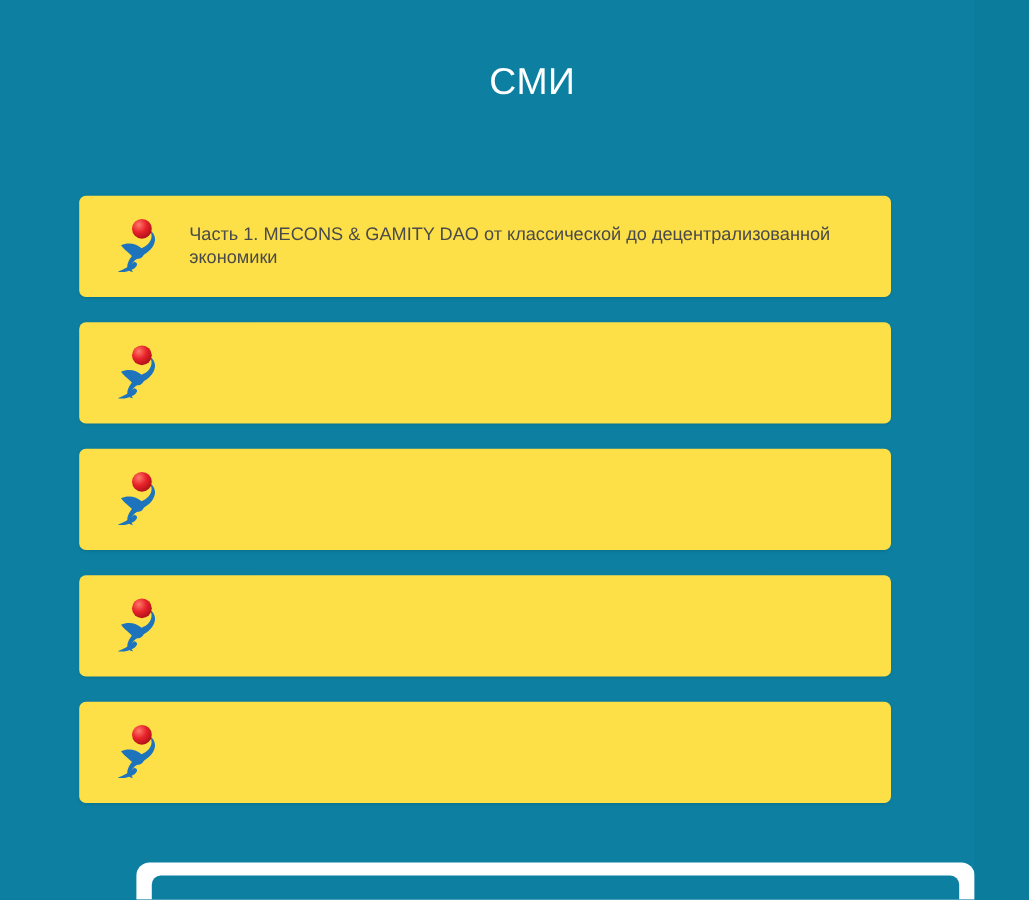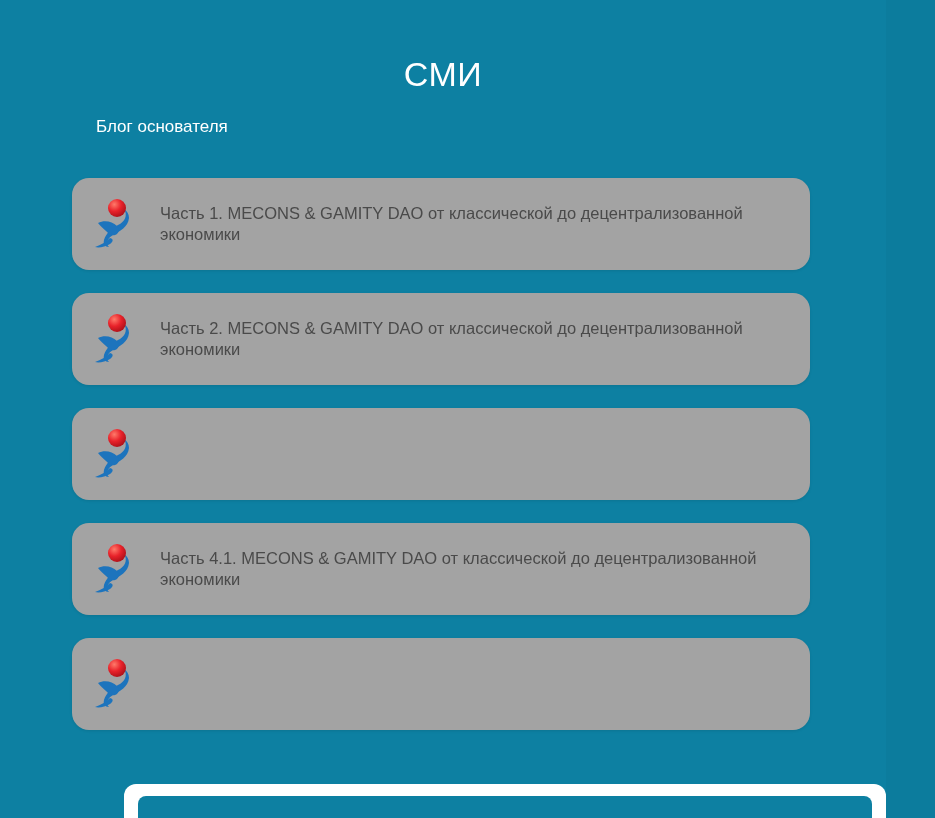--- a/index.html
+++ b/index.html
@@ -41,47 +41,48 @@
     position: absolute;
     left: 0;
     top: 54px;
     width: 886px;
     text-align: center;
     color: #ffffff;
     font-size: 34px;
     font-weight: 400;
     letter-spacing: 0.5px;
     line-height: 40px;
+    padding-left: 41px;
   }
   .section-label {
     position: absolute;
     left: 96px;
     top: 114px;
     color: #ffffff;
     font-size: 17px;
     font-weight: 400;
     line-height: 26px;
   }
   .cards {
     position: absolute;
     left: 72px;
     top: 178px;
     width: 738px;
   }
   .card {
     position: relative;
     display: flex;
     align-items: center;
-    background: #a3a3a3;
-    border-radius: 17px;
+    background: #fde047;
+    border-radius: 6px;
     height: 92px;
     margin-bottom: 23px;
     box-shadow: 0 1px 3px rgba(0,0,0,0.10);
     box-sizing: border-box;
-    padding: 0 18px 0 12px;
+    padding: 0 18px 0 24px;
     cursor: pointer;
   }
   .card-logo {
     flex: 0 0 auto;
     width: 62px;
     height: 62px;
     margin-right: 14px;
     position: relative;
   }
   .card-text {
@@ -112,21 +113,20 @@
 </style>
 </head>
 <body>
 
 <div class="page">
 
   <div class="content-col">
 
     <div class="page-title">СМИ</div>
 
-    <div class="section-label">Блог основателя</div>
 
     <div class="cards">
 
       <div class="card">
         <span class="card-logo">
           <svg width="62" height="62" viewBox="0 0 62 62" xmlns="http://www.w3.org/2000/svg">
             <defs>
               <radialGradient id="rg1" cx="35%" cy="30%" r="70%">
                 <stop offset="0%" stop-color="#ff7a6a"></stop>
                 <stop offset="55%" stop-color="#e8222a"></stop>
@@ -151,21 +151,20 @@
                 <stop offset="55%" stop-color="#e8222a"></stop>
                 <stop offset="100%" stop-color="#b3131a"></stop>
               </radialGradient>
             </defs>
             <path d="M40 16 C44 22 41 29 34 32 C28 35 22 40 20 47 C19 51 21 54 25 54 C21 50 24 45 29 42 C36 38 44 34 45 25 C45 21 43 18 40 16 Z" fill="#1d74bd"></path>
             <path d="M14 30 C20 27 28 28 33 33 C36 36 35 41 31 42 C28 43 25 41 22 38 C19 35 16 33 14 30 Z" fill="#1d74bd"></path>
             <path d="M26 45 C22 49 17 52 11 54 C15 55 21 54 26 51 C29 49 30 46 26 45 Z" fill="#1d74bd"></path>
             <circle cx="33" cy="15" r="9" fill="url(#rg2)"></circle>
           </svg>
         </span>
-        <span class="card-text">Часть 2. MECONS &amp; GAMITY DAO от классической до децентрализованной экономики</span>
       </div>
 
       <div class="card">
         <span class="card-logo">
           <svg width="62" height="62" viewBox="0 0 62 62" xmlns="http://www.w3.org/2000/svg">
             <defs>
               <radialGradient id="rg3" cx="35%" cy="30%" r="70%">
                 <stop offset="0%" stop-color="#ff7a6a"></stop>
                 <stop offset="55%" stop-color="#e8222a"></stop>
                 <stop offset="100%" stop-color="#b3131a"></stop>
@@ -188,21 +187,20 @@
                 <stop offset="55%" stop-color="#e8222a"></stop>
                 <stop offset="100%" stop-color="#b3131a"></stop>
               </radialGradient>
             </defs>
             <path d="M40 16 C44 22 41 29 34 32 C28 35 22 40 20 47 C19 51 21 54 25 54 C21 50 24 45 29 42 C36 38 44 34 45 25 C45 21 43 18 40 16 Z" fill="#1d74bd"></path>
             <path d="M14 30 C20 27 28 28 33 33 C36 36 35 41 31 42 C28 43 25 41 22 38 C19 35 16 33 14 30 Z" fill="#1d74bd"></path>
             <path d="M26 45 C22 49 17 52 11 54 C15 55 21 54 26 51 C29 49 30 46 26 45 Z" fill="#1d74bd"></path>
             <circle cx="33" cy="15" r="9" fill="url(#rg4)"></circle>
           </svg>
         </span>
-        <span class="card-text">Часть 4.1. MECONS &amp; GAMITY DAO от классической до децентрализованной экономики</span>
       </div>
 
       <div class="card">
         <span class="card-logo">
           <svg width="62" height="62" viewBox="0 0 62 62" xmlns="http://www.w3.org/2000/svg">
             <defs>
               <radialGradient id="rg5" cx="35%" cy="30%" r="70%">
                 <stop offset="0%" stop-color="#ff7a6a"></stop>
                 <stop offset="55%" stop-color="#e8222a"></stop>
                 <stop offset="100%" stop-color="#b3131a"></stop>

